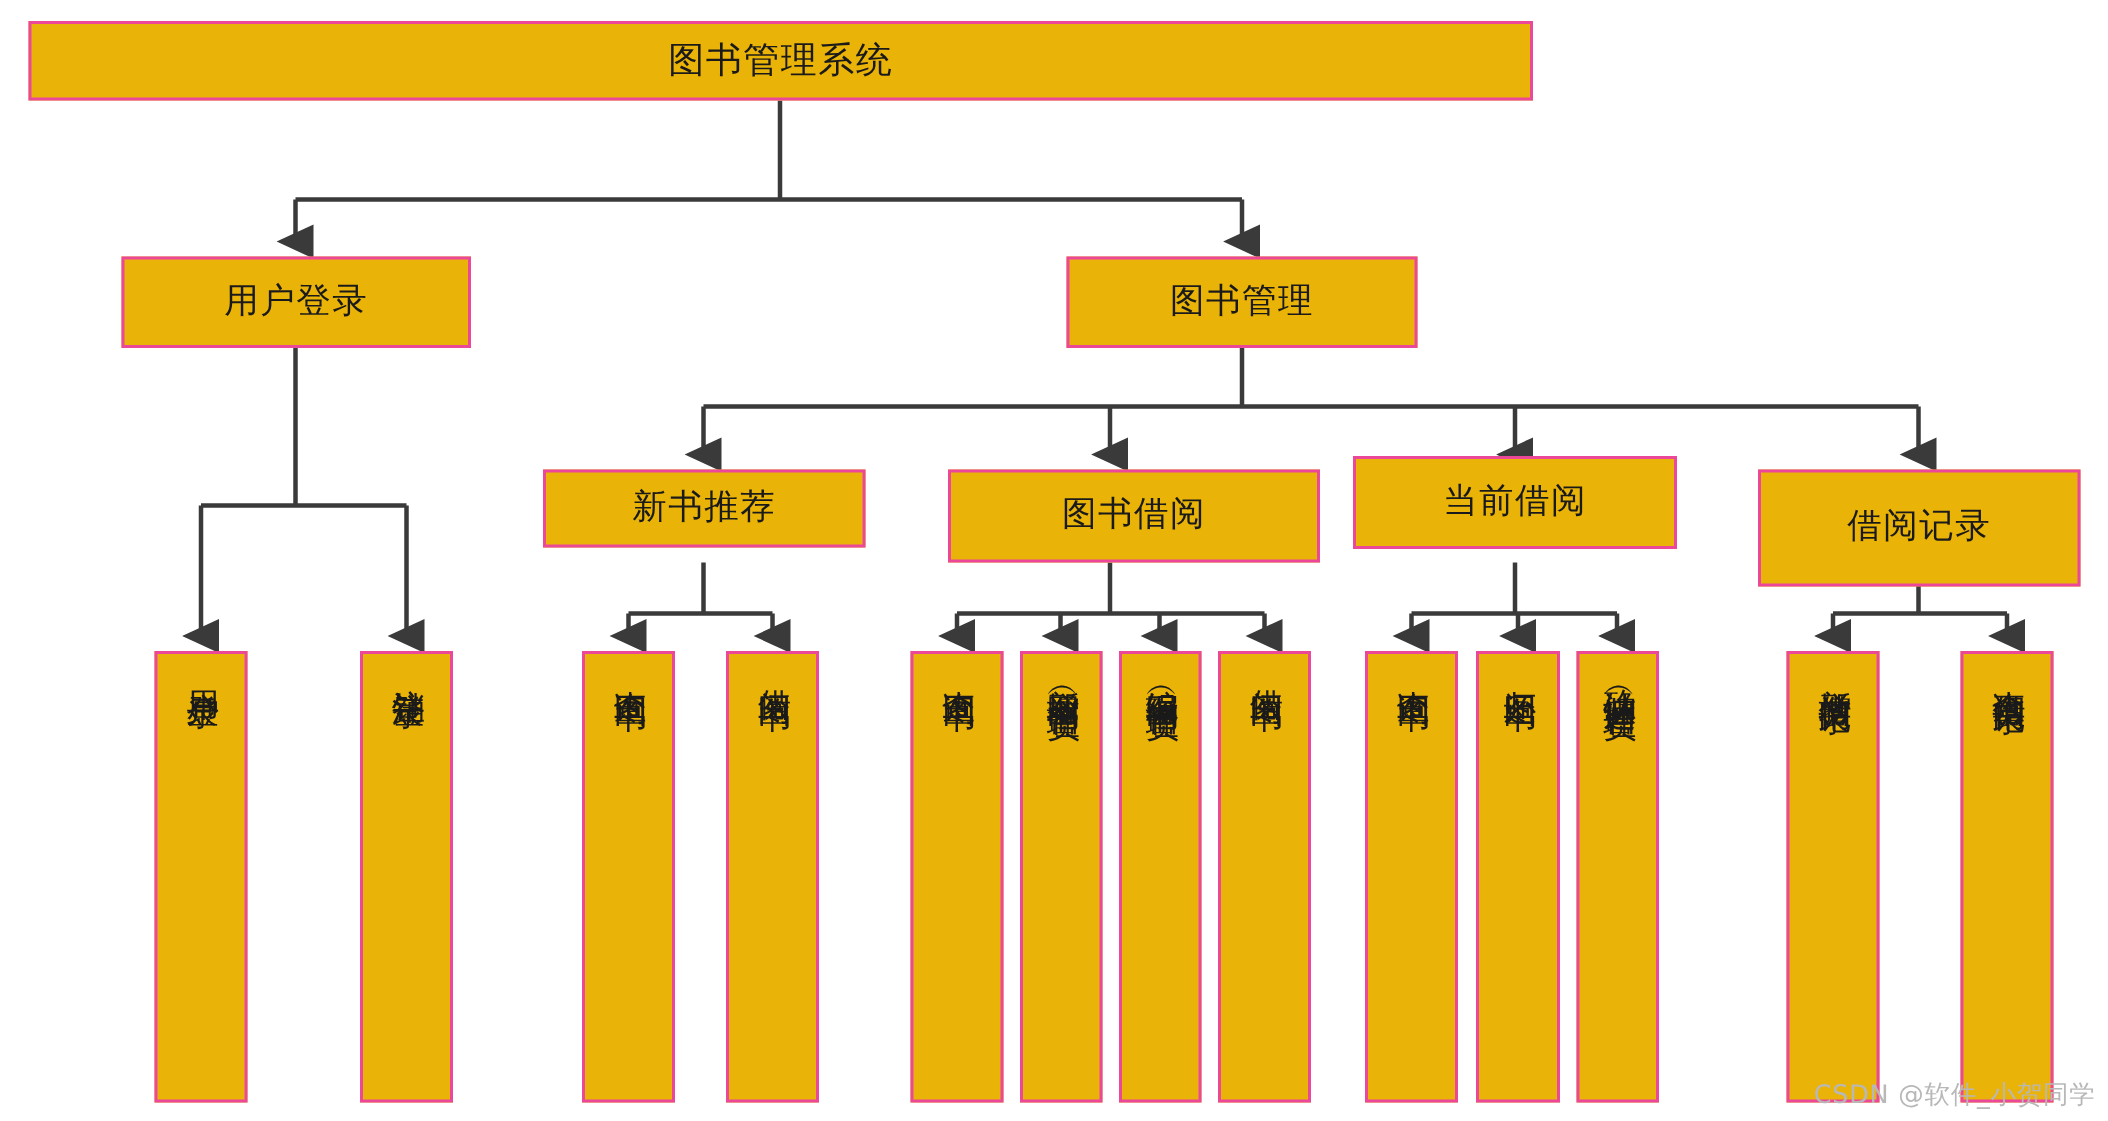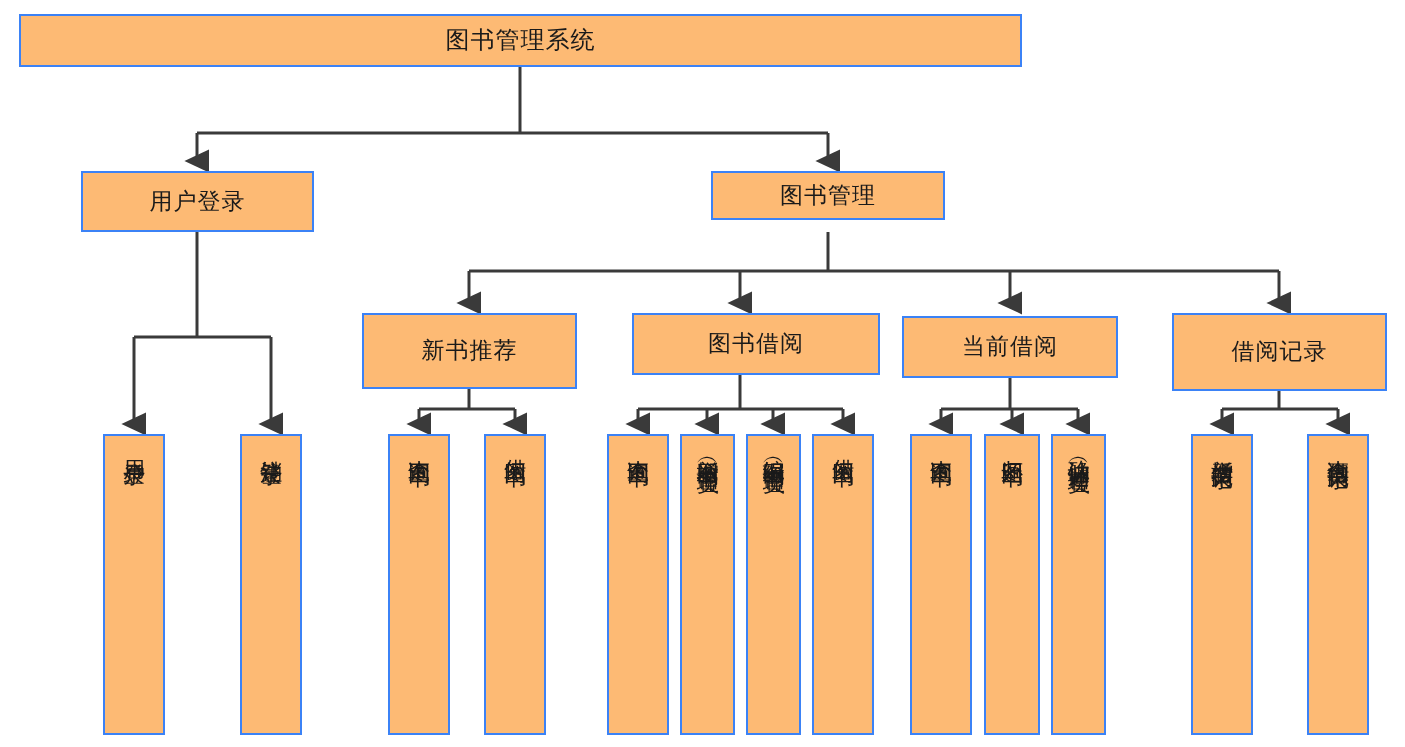--- a/index.html
+++ b/index.html
@@ -22,22 +22,22 @@
     position: absolute;
     left: 0;
     top: 0;
     width: 1405px;
     height: 747px;
     pointer-events: none;
   }
   .node {
     position: absolute;
     box-sizing: border-box;
-    background: #fdba74;
-    border: 2px solid #3b82f6;
+    background: #eab308;
+    border: 2px solid #ec4899;
     display: flex;
     align-items: center;
     justify-content: center;
     color: #1a1a1a;
   }
   .node.horizontal {
     font-size: 23px;
     letter-spacing: 1px;
     line-height: 1.2;
   }
@@ -117,30 +117,30 @@
       </g>
   </svg>
 
   <div id="nodes-layer">
       <div class="node horizontal title" style="left: 19px; top: 14px; width: 1003px; height: 53px;">
         <span>图书管理系统</span>
       </div>
       <div class="node horizontal" style="left: 81px; top: 171px; width: 233px; height: 61px;">
         <span>用户登录</span>
       </div>
-      <div class="node horizontal" style="left: 711px; top: 171px; width: 234px; height: 49px;">
+      <div class="node horizontal" style="left: 711px; top: 171px; width: 234px; height: 61px;">
         <span>图书管理</span>
       </div>
-      <div class="node horizontal" style="left: 362px; top: 313px; width: 215px; height: 76px;">
+      <div class="node horizontal" style="left: 362px; top: 313px; width: 215px; height: 52px;">
         <span>新书推荐</span>
       </div>
       <div class="node horizontal" style="left: 632px; top: 313px; width: 248px; height: 62px;">
         <span>图书借阅</span>
       </div>
-      <div class="node horizontal" style="left: 902px; top: 316px; width: 216px; height: 62px;">
+      <div class="node horizontal" style="left: 902px; top: 304px; width: 216px; height: 62px;">
         <span>当前借阅</span>
       </div>
       <div class="node horizontal" style="left: 1172px; top: 313px; width: 215px; height: 78px;">
         <span>借阅记录</span>
       </div>
       <div class="node vertical" style="left: 103px; top: 434px; width: 62px; height: 301px;">
         <span class="vtext">用户登录</span>
       </div>
       <div class="node vertical" style="left: 240px; top: 434px; width: 62px; height: 301px;">
         <span class="vtext">注销登录</span>
@@ -173,14 +173,15 @@
         <span class="vtext">确认归还（管理员）</span>
       </div>
       <div class="node vertical" style="left: 1191px; top: 434px; width: 62px; height: 301px;">
         <span class="vtext">新增借阅记录</span>
       </div>
       <div class="node vertical" style="left: 1307px; top: 434px; width: 62px; height: 301px;">
         <span class="vtext">查询借阅记录</span>
       </div>
     </div>
 
+  <div id="watermark" style="color: rgb(184, 184, 184);">CSDN @软件_小贺同学</div>
 
 </div>
 
 </body></html>

